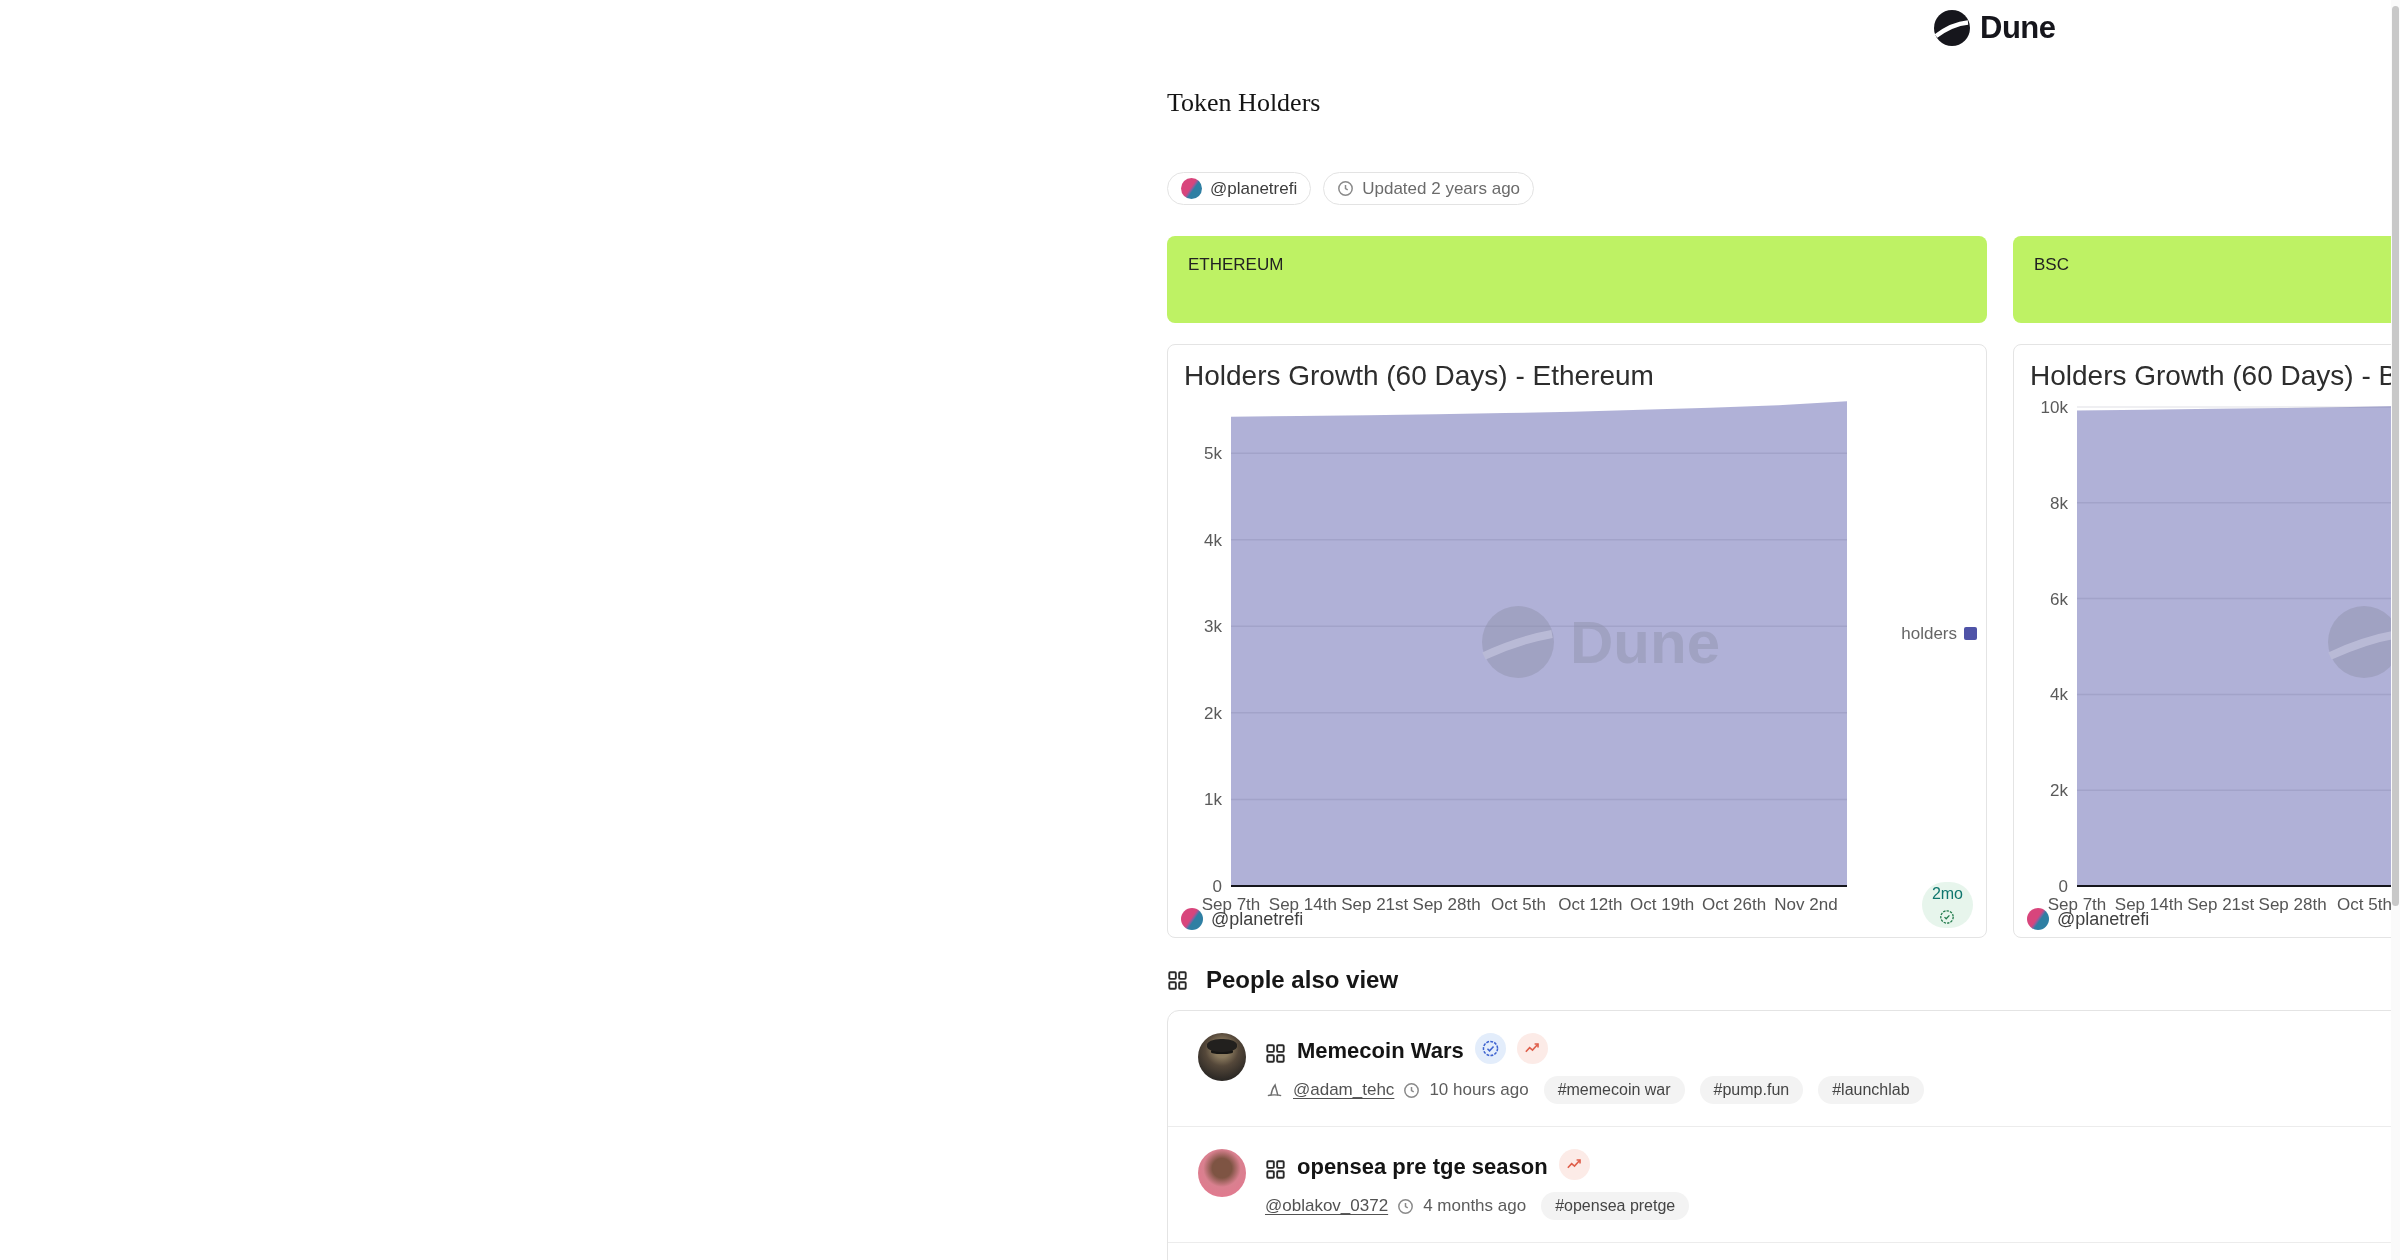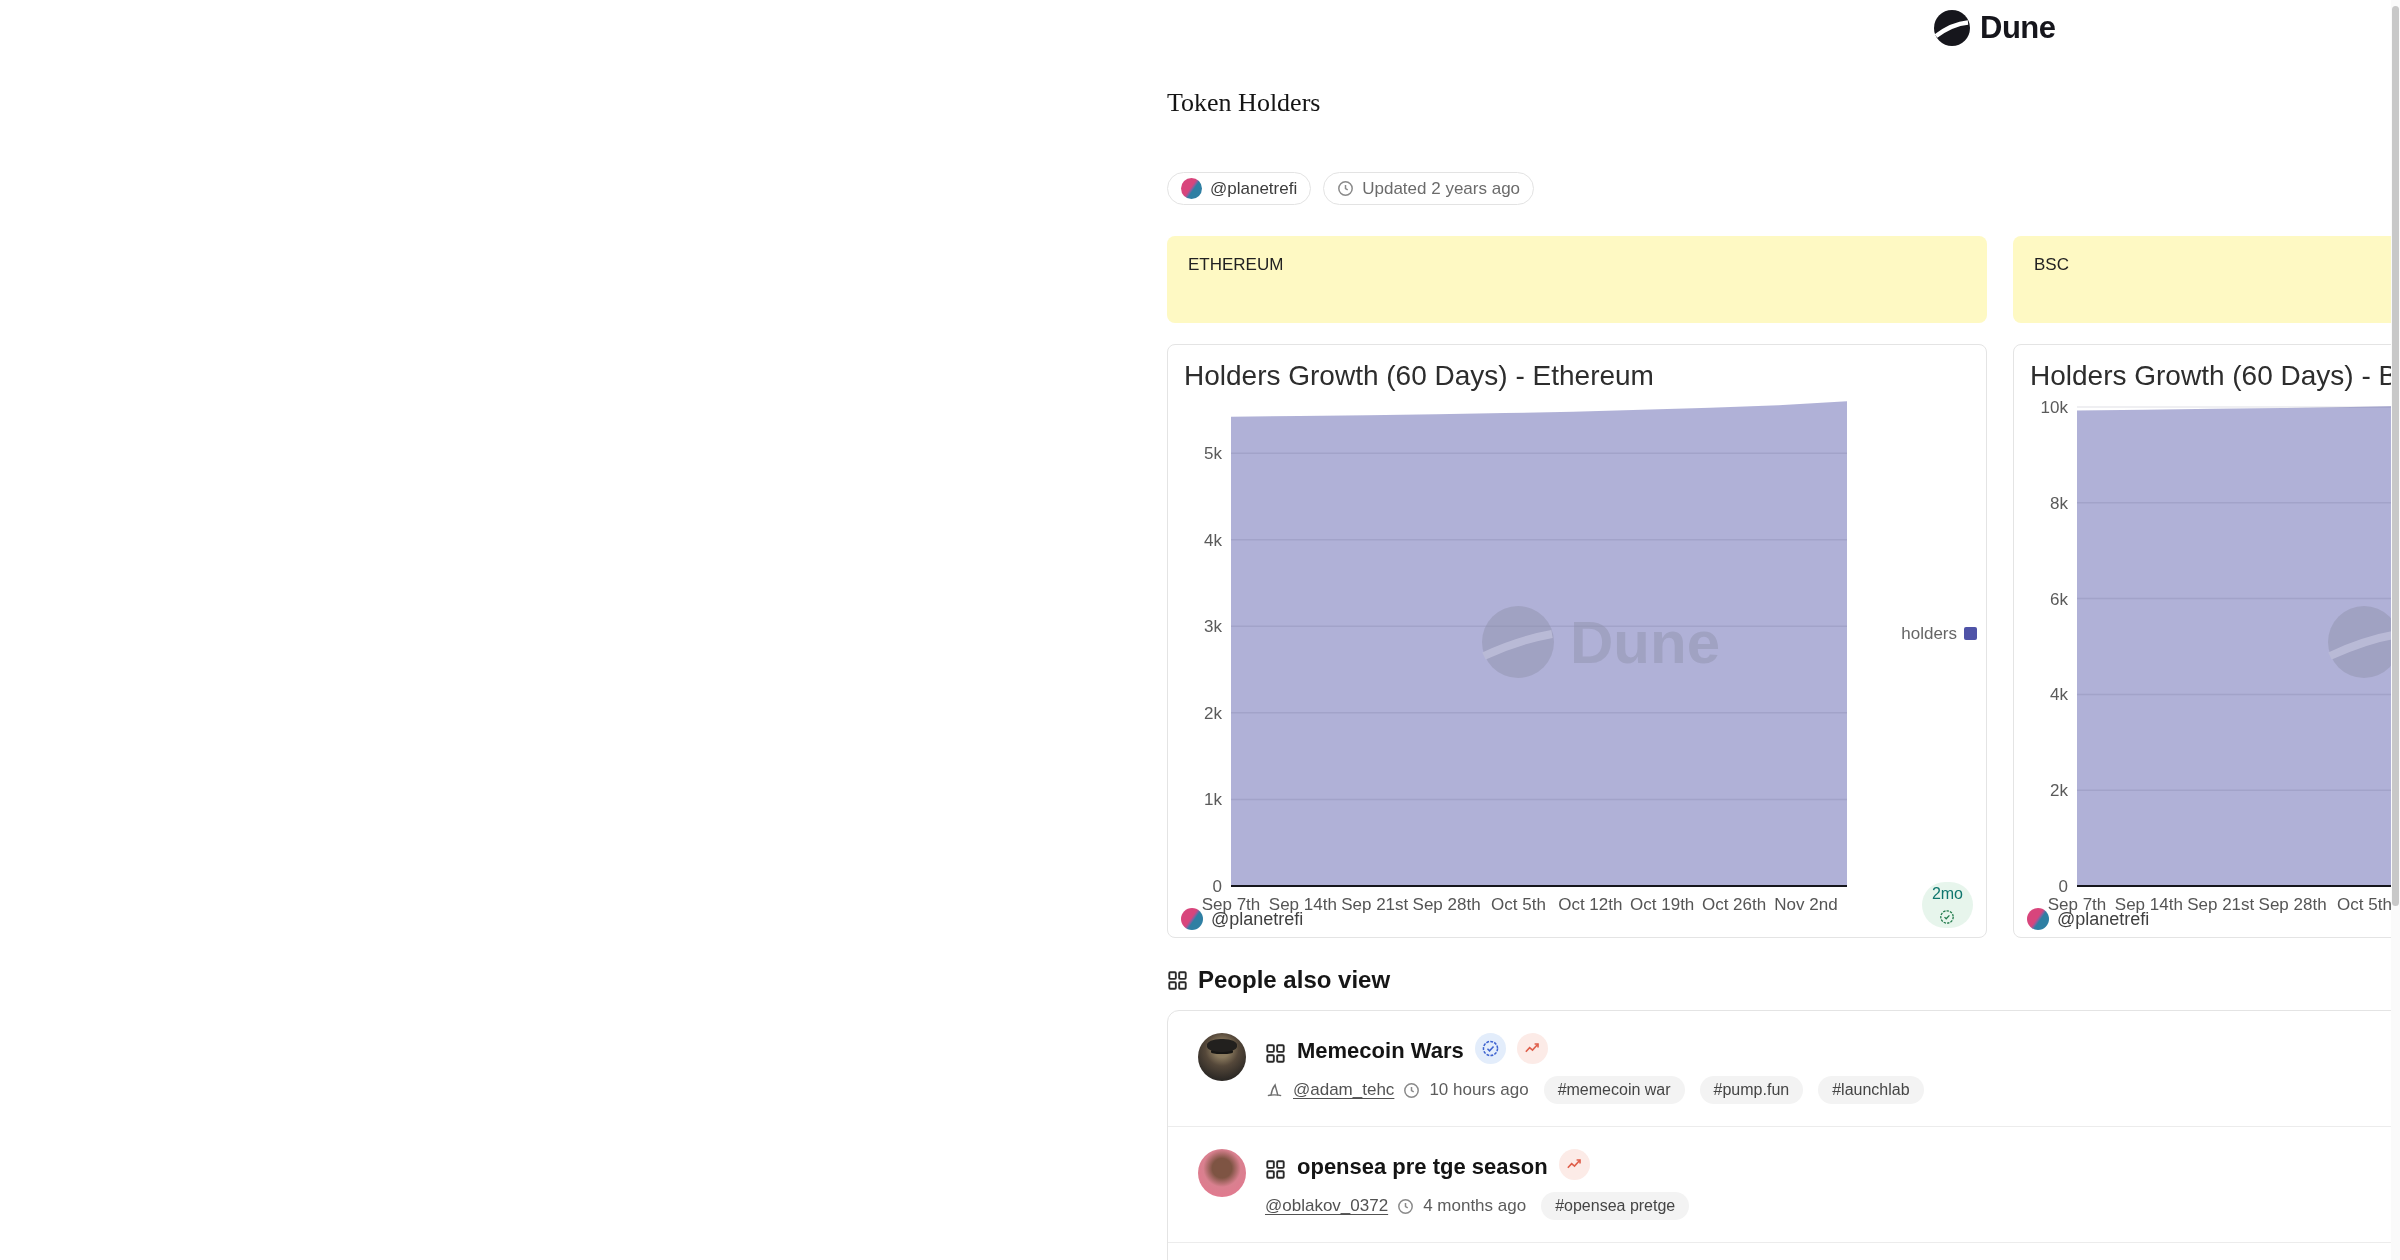--- a/index.html
+++ b/index.html
@@ -17,41 +17,41 @@
     font-size:26px; font-weight:500; color:#141414; }
   .badge-row { position:absolute; left:1167px; top:172px; display:flex; gap:12px; }
   .pill { display:flex; align-items:center; gap:8px; height:33px; padding:0 13px;
     border:1px solid #e3e3e3; border-radius:999px; background:#fff; font-size:17px; color:#3c3c3c; }
   .pill.muted { color:#6b6b6b; }
   .avatar-dot { width:21px; height:21px; border-radius:50%;
     background:linear-gradient(125deg,#d8457c 46%,#8a5f9e 52%,#2f7fa3 58%); }
   .clock-ic { width:17px; height:17px; color:#8a8a8a; }
 
   
-  .text-panel { position:absolute; top:236px; height:87px; background:#fef9c3; border-radius:8px;
+  .text-panel { position:absolute; top:236px; height:87px; background:#bef264; border-radius:8px;
     padding:19px 21px; font-size:17px; color:#222; }
   .text-panel.p0 { left:1167px; width:820px; }
   .text-panel.p1 { left:2013px; width:820px; }
 
   
   .chart-card { position:absolute; top:344px; height:594px; width:820px; background:#fff;
     border:1px solid #e4e4e4; border-radius:8px; }
   .chart-card.c0 { left:1167px; }
   .chart-card.c1 { left:2013px; }
   .chart-title { position:absolute; top:15px; left:16px; font-size:28px; color:#2d2d2d; }
   .chart-svg { position:absolute; left:0; top:0; }
   .chart-footer { position:absolute; left:13px; bottom:7px; display:flex; align-items:center; gap:8px;
     font-size:18px; color:#3f3f3f; }
   .chart-footer .avatar-dot { width:22px; height:22px; }
   .age-badge { position:absolute; right:13px; bottom:9px; display:flex; align-items:center; gap:6px;
     background:#e7f5ec; color:#0f766e; font-size:16px; border-radius:999px; padding:3px 10px;flex-direction:column; }
   .age-badge svg { width:16px; height:16px; }
 
   
-  .pav-header { position:absolute; left:1167px; top:966px; display:flex; align-items:center; gap:10px;
+  .pav-header { position:absolute; left:1167px; top:966px; display:flex; align-items:center; gap:18px;
     font-size:24px; font-weight:700; color:#161616; }
   .grid-ic { width:21px; height:21px; color:#2a2a2a; flex:0 0 auto; }
   .pav-card { position:absolute; left:1167px; top:1010px; width:1668px; height:420px;
     border:1px solid #e4e4e4; border-radius:12px; background:#fff; overflow:hidden; }
   .pav-row { display:flex; gap:19px; padding:22px 30px; }
   .pav-row + .pav-row { border-top:1px solid #ececec; }
   .pav-avatar { width:48px; height:48px; border-radius:50%; flex:0 0 auto; position:relative; overflow:hidden; }
   .av-dark { background:radial-gradient(circle at 50% 34%, #8a7a5e 0 20%, #55483a 42%, #2e2a26 75%, #23201d 100%); }
   .av-dark::after { content:""; position:absolute; left:9px; top:6px; width:30px; height:13px; border-radius:45%;
     background:#22201e; box-shadow:0 6px 0 -4px #171614; }

